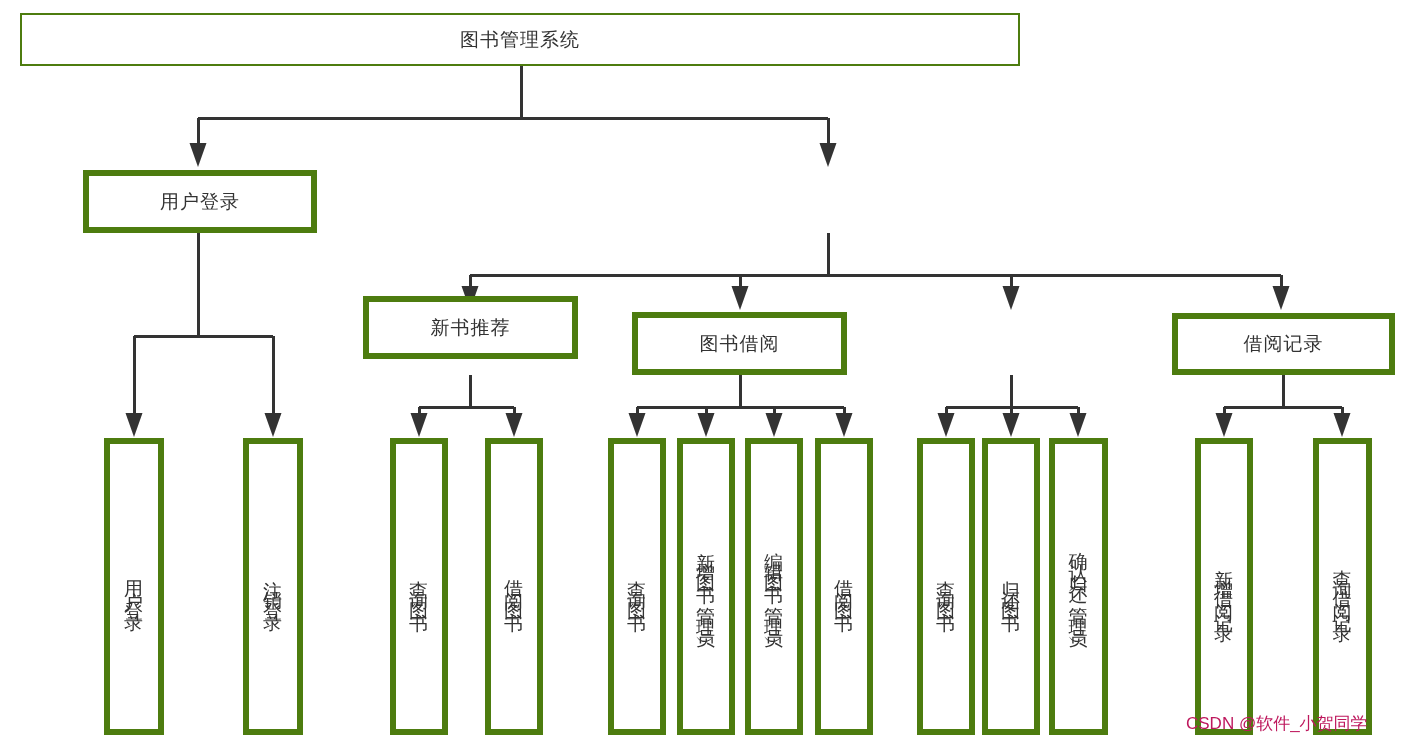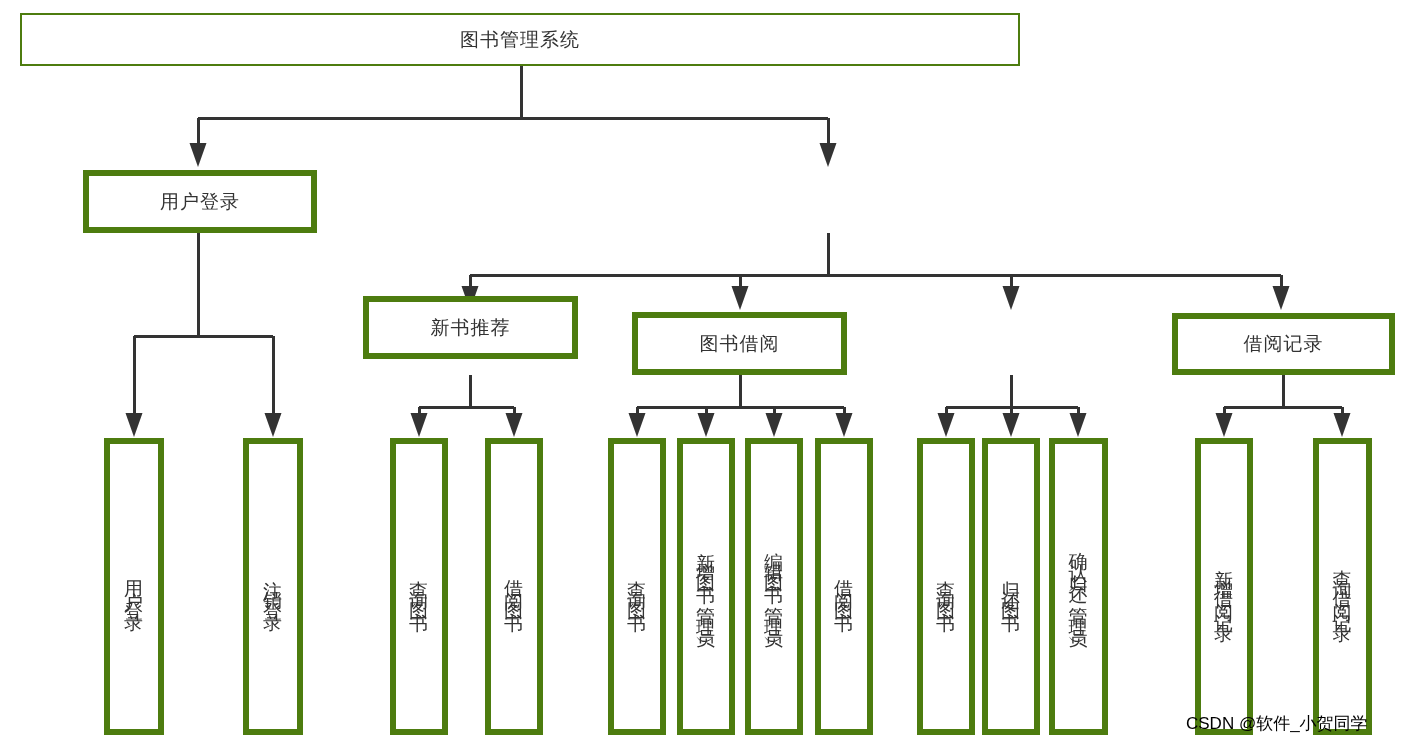--- a/index.html
+++ b/index.html
@@ -51,21 +51,21 @@
     letter-spacing: 11px;
     line-height: 1;
     color: #333333;
   }
   .watermark {
     position: absolute;
     left: 1186px;
     top: 712px;
     width: 212px;
     font-size: 17px;
-    color: #000000;
+    color: #be185d;
     white-space: nowrap;
     z-index: 5;
   }
 </style>
 </head>
 <body>
 
 <div class="canvas">
 
   <svg class="connectors" width="1405" height="747" viewBox="0 0 1405 747" aria-hidden="true">

